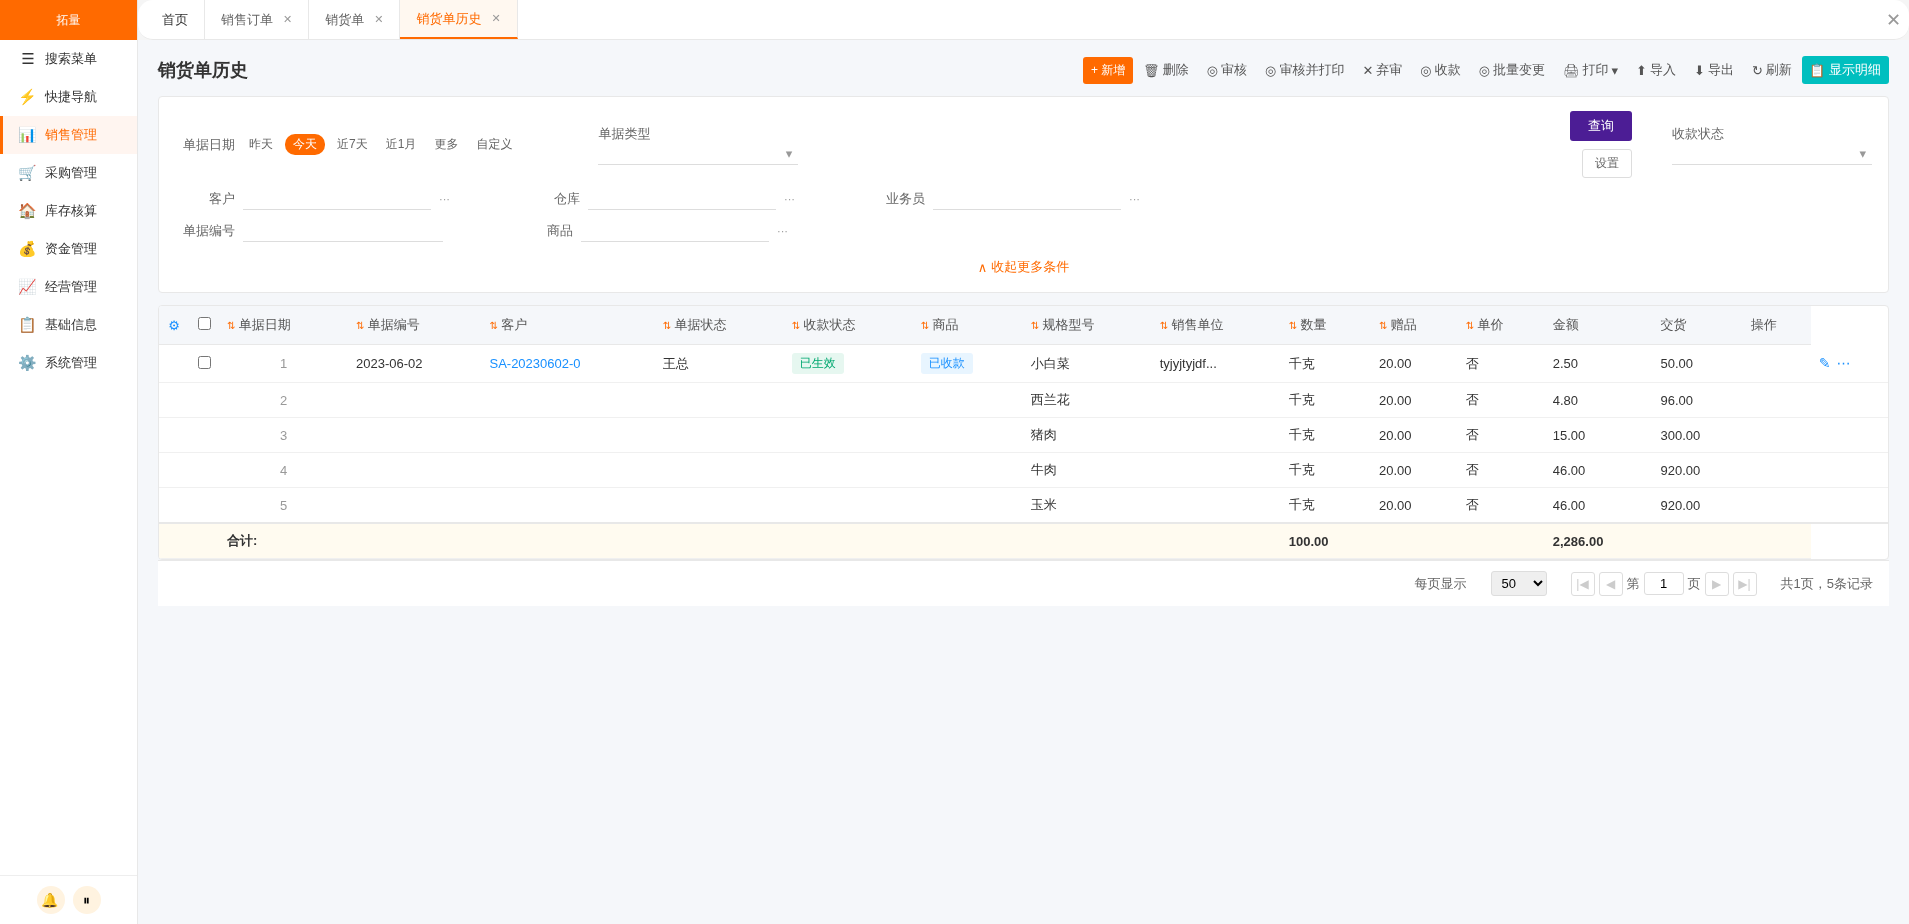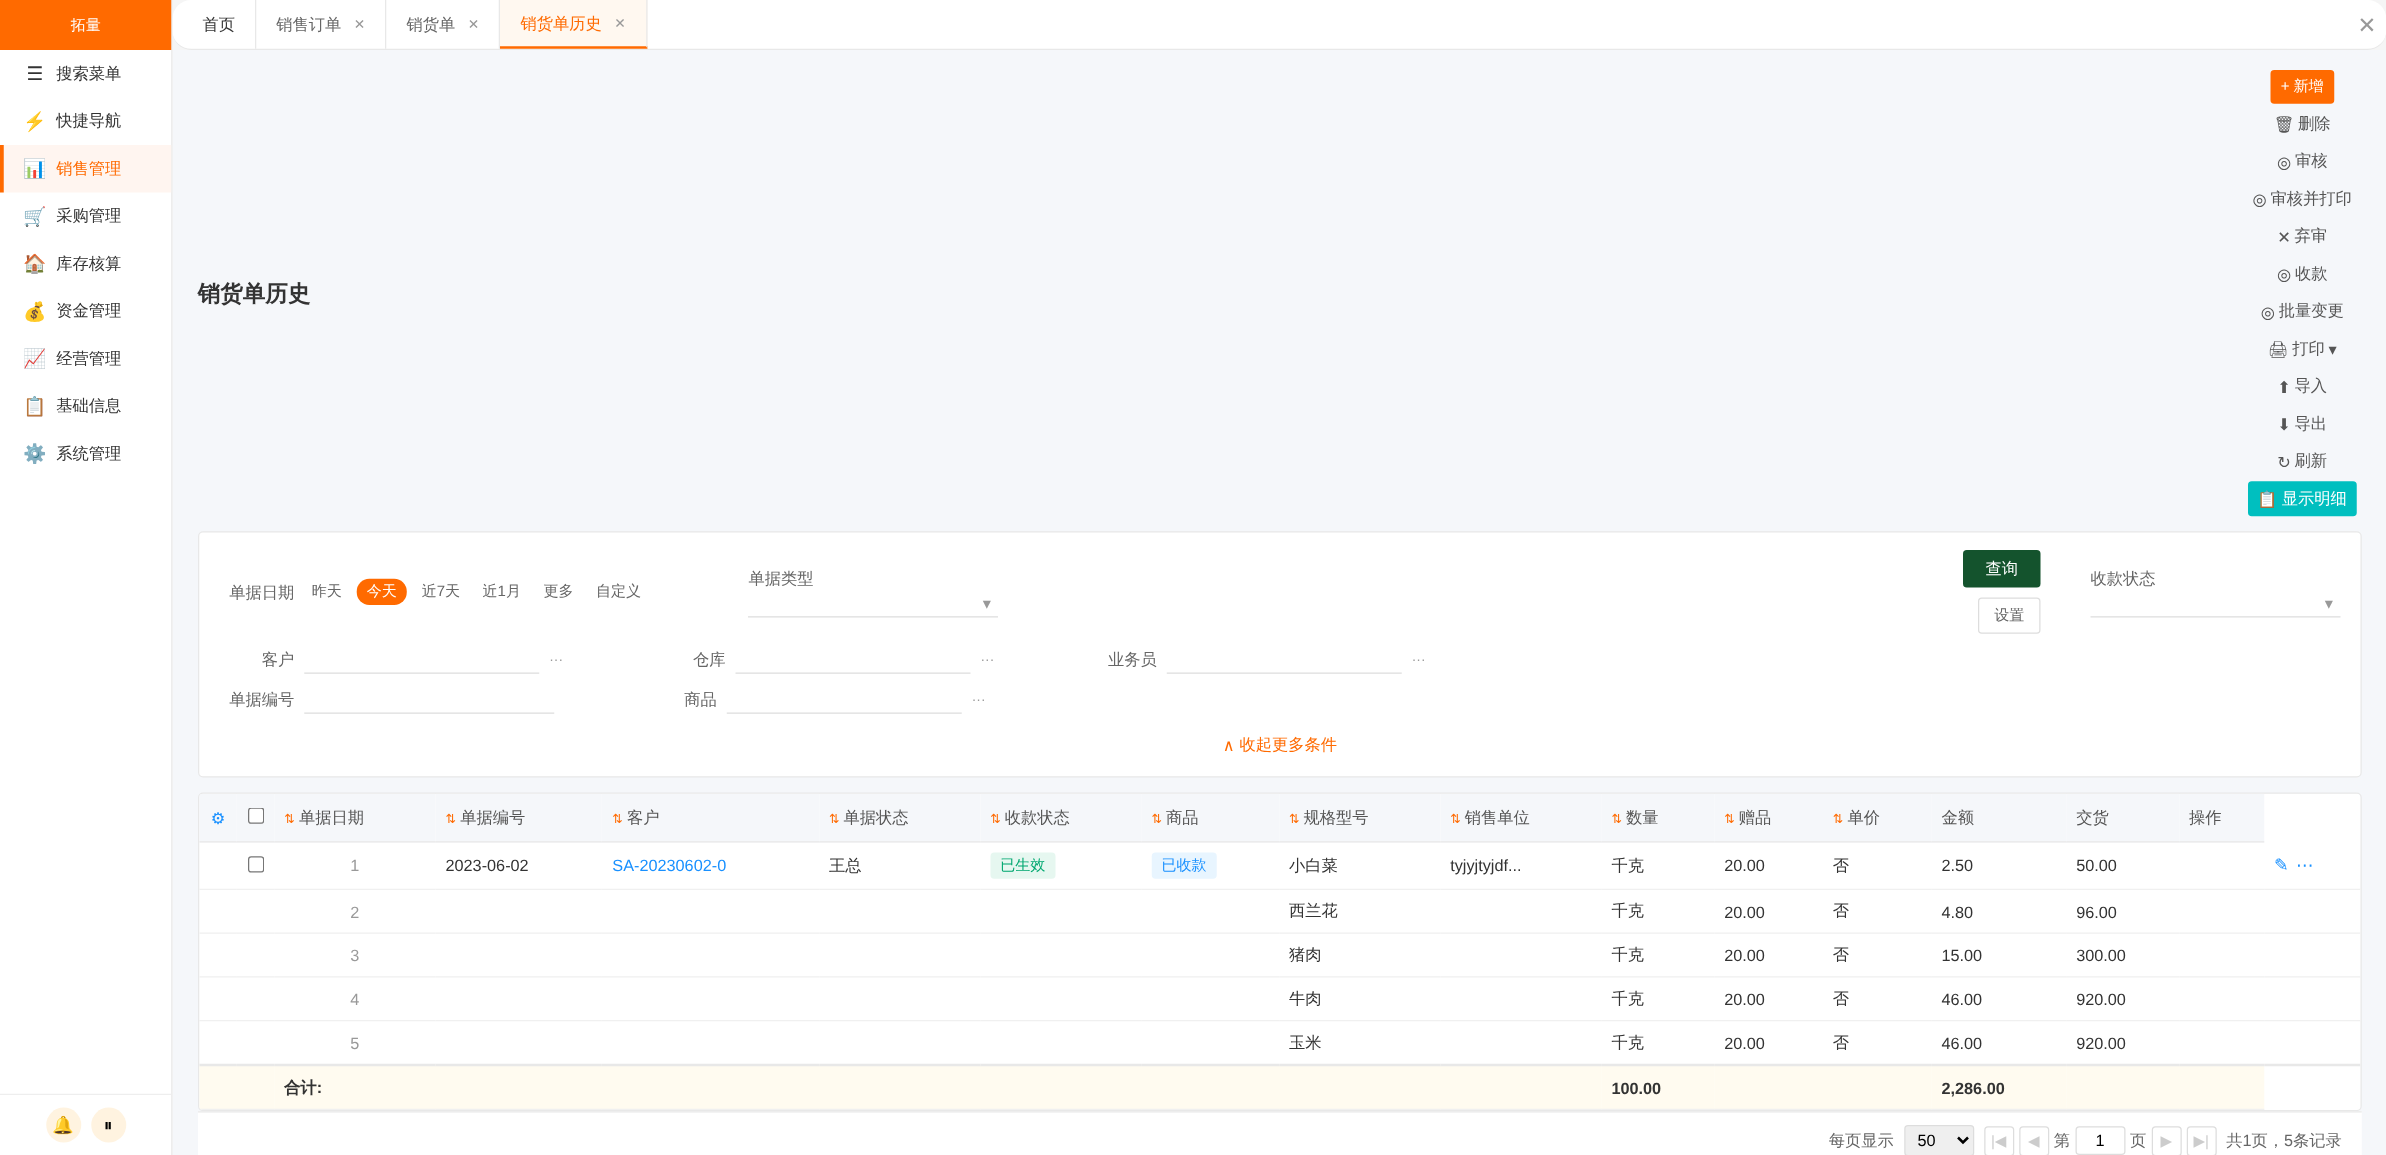--- a/index.html
+++ b/index.html
@@ -25,38 +25,38 @@
     .tab.active { color: #ff6a00; background: #fff8f0; border-bottom: 2px solid #ff6a00; }
     .tab-close { font-size: 11px; color: #999; margin-left: 4px; cursor: pointer; }
     .close-all { margin-left: auto; color: #999; font-size: 18px; cursor: pointer; }
 
     
     .content { flex: 1; overflow-y: auto; padding: 16px 20px; background: #f5f7fa; }
     
     
     .page-header { display: flex; align-items: center; justify-content: space-between; margin-bottom: 12px; }
     .page-title { font-size: 18px; font-weight: 600; color: #333; }
-    .toolbar { display: flex; align-items: center; gap: 2px; flex-wrap: wrap; flex-direction: column; }
+    .toolbar { display: flex; align-items: center; gap: 2px; flex-wrap: wrap; }
     .toolbar-btn { display: flex; align-items: center; gap: 3px; padding: 5px 8px; font-size: 12px; color: #555; cursor: pointer; border-radius: 3px; white-space: nowrap; }
     .toolbar-btn.primary { background: #ff6a00; color: #fff; border-radius: 3px; }
 
     
     .filter-area { background: #fff; border-radius: 4px; padding: 14px 16px; margin-bottom: 12px; border: 1px solid #e8e8e8; }
     .filter-row { display: flex; align-items: center; margin-bottom: 10px; gap: 20px; }
     .filter-row:last-child { margin-bottom: 0; }
     .filter-item { display: flex; align-items: center; gap: 8px; }
     .filter-label { color: #666; font-size: 13px; white-space: nowrap; min-width: 60px; text-align: right; }
     .filter-input { border: none; border-bottom: 1px solid #ddd; padding: 3px 6px; font-size: 13px; outline: none; min-width: 140px; background: transparent; }
     .filter-select { display: flex; align-items: center; border-bottom: 1px solid #ddd; padding: 3px 6px; min-width: 200px; cursor: pointer; color: #999; justify-content: space-between; }
     .filter-dots { color: #999; font-size: 11px; }
     .date-filter { display: flex; align-items: center; gap: 6px; }
     .date-btn { padding: 2px 6px; font-size: 12px; color: #666; cursor: pointer; border-radius: 3px; }
     .date-btn.active { background: #ff6a00; color: #fff; border-radius: 10px; padding: 2px 8px; text-align: right; }
     .collapse-btn { display: flex; align-items: center; justify-content: center; color: #ff6a00; font-size: 12px; cursor: pointer; gap: 4px; padding: 6px 0 2px 0; }
-    .query-btn { background: #14532d; color: #fff; border: none; padding: 6px 18px; border-radius: 3px; cursor: pointer; font-size: 13px; }
+    .query-btn { background: #4c1d95; color: #fff; border: none; padding: 6px 18px; border-radius: 3px; cursor: pointer; font-size: 13px; }
     .set-btn { background: #fff; color: #666; border: 1px solid #ddd; padding: 5px 12px; border-radius: 3px; cursor: pointer; font-size: 12px; margin-top: 4px; }
 
     
     .table-container { background: #fff; border-radius: 4px; border: 1px solid #e8e8e8; overflow: hidden; }
     table { width: 100%; border-collapse: collapse; }
     thead tr { background: #f5f7fa; }
     th { padding: 10px 8px; text-align: left; color: #555; font-weight: 500; font-size: 12px; border-bottom: 1px solid #e8e8e8; white-space: nowrap; }
     th .sort-icon { color: #ff6a00; font-size: 10px; }
     td { padding: 8px 8px; color: #333; font-size: 13px; border-bottom: 1px solid #f0f0f0; }
     .row-num { color: #999; text-align: center; }
@@ -65,21 +65,21 @@
     .badge-paid { background: #e8f5ff; color: #1890ff; }
     .action-icons { display: flex; gap: 6px; }
     .action-icon { color: #1890ff; cursor: pointer; font-size: 14px; }
     
     
     .table-footer { background: #fffbf0; border-top: 2px solid #e8e8e8; }
     .table-footer td { font-weight: 600; color: #333; }
     .footer-label { color: #666; }
     
     
-    .pagination { display: flex; align-items: center; justify-content: flex-end; padding: 10px 16px; background: #fff; border-top: 1px solid #e8e8e8; gap: 8px; }
+    .pagination { display: flex; align-items: center; justify-content: flex-end; padding: 10px 16px; background: #fff; border-top: 1px solid #e8e8e8; gap: 24px; }
     .pagination-label { color: #666; font-size: 13px; }
     .pagination-select { border: 1px solid #ddd; padding: 3px 6px; border-radius: 3px; font-size: 13px; }
     .page-nav { display: flex; align-items: center; gap: 4px; }
     .page-btn { width: 24px; height: 24px; display: flex; align-items: center; justify-content: center; border: 1px solid #ddd; border-radius: 3px; cursor: pointer; font-size: 12px; color: #666; }
     .page-btn.disabled { color: #ccc; cursor: not-allowed; }
     .page-input { width: 40px; text-align: center; border: 1px solid #ddd; border-radius: 3px; padding: 3px; font-size: 13px; }
     .page-info { color: #666; font-size: 13px; }
 
     .checkbox-cell { width: 30px; text-align: center; }
     .settings-cell { width: 30px; text-align: center; }

